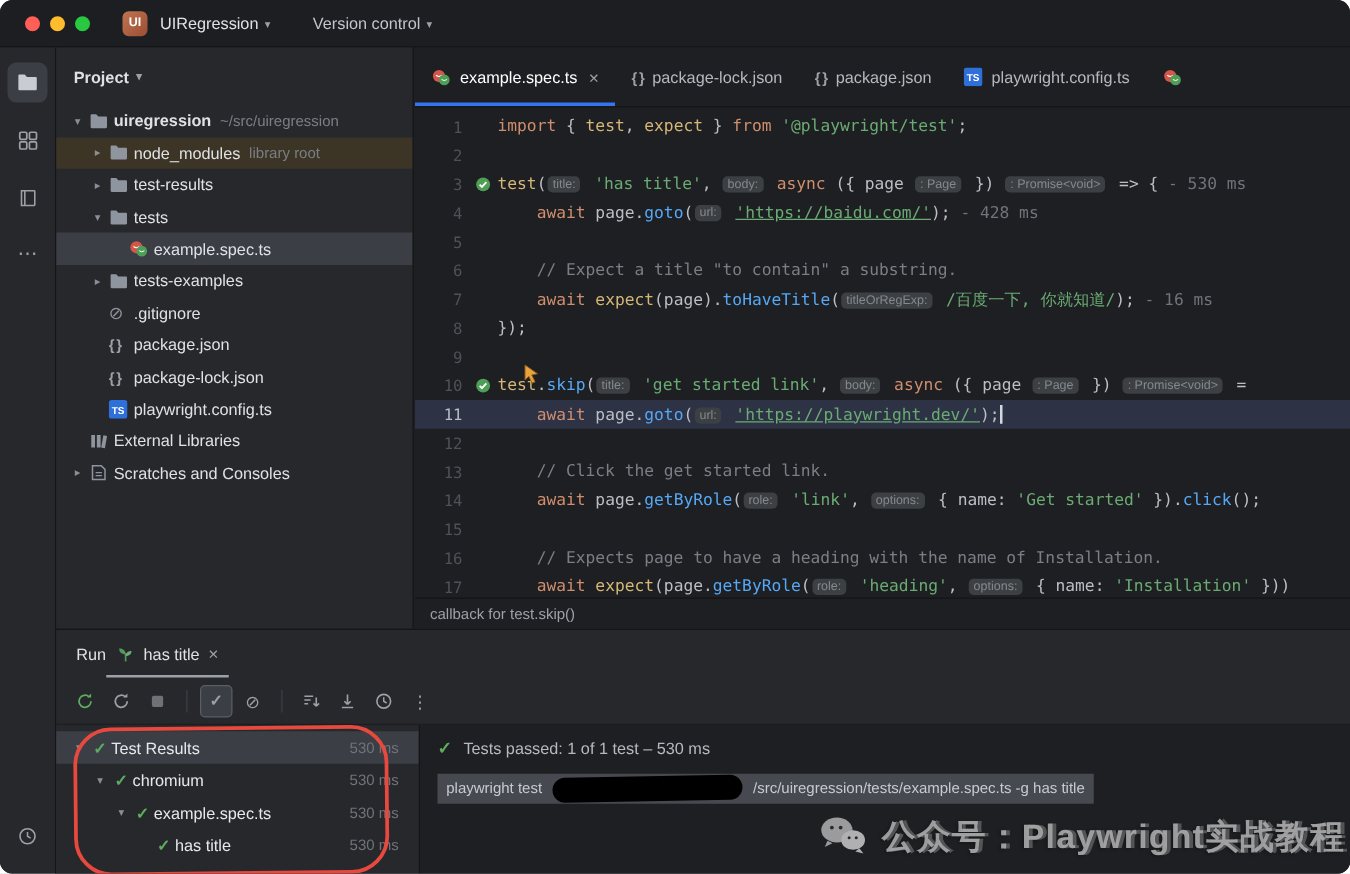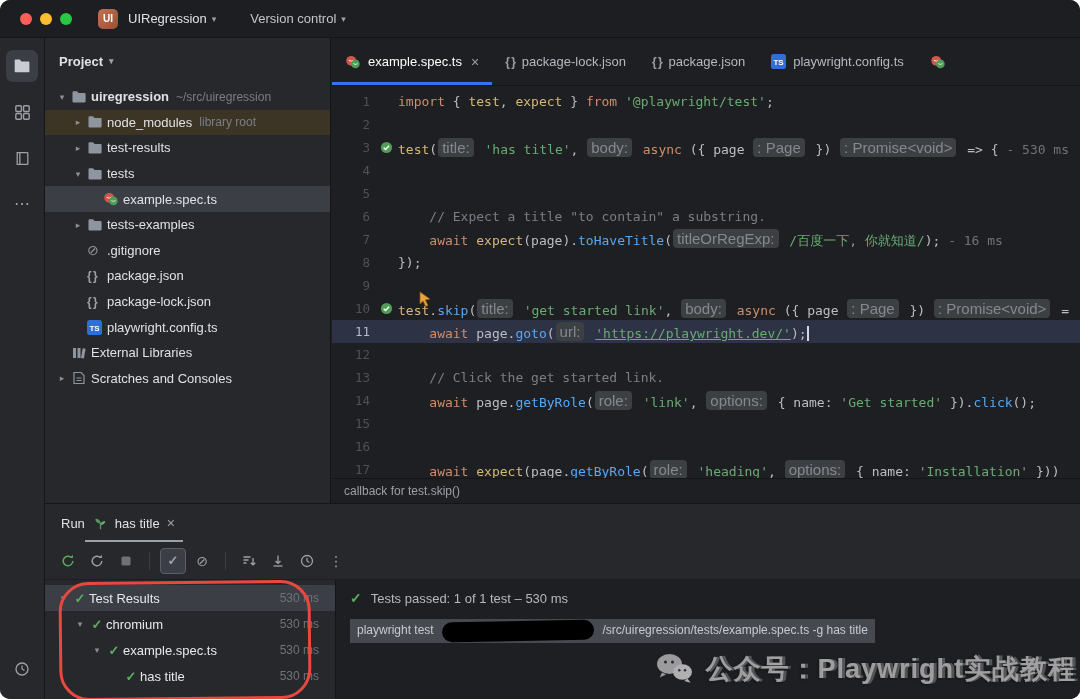--- a/index.html
+++ b/index.html
@@ -47,21 +47,21 @@
   .gut{width:24px;flex:none;display:flex;align-items:center;justify-content:center;}
   .lc{white-space:pre;}
   .seg-k{color:#cf8e6d}
   .seg-p{color:#bcbec4}
   .seg-f{color:#d5b778;}
   .seg-m{color:#56a8f5}
   .seg-s{color:#6aab73}
   .seg-l{color:#6aab73;text-decoration:underline}
   .seg-c{color:#7a7e85}
   .seg-d{color:#6f737a}
-  .seg-h,.seg-t{display:inline-block;background:#3d4043;color:#85888f;border-radius:4px;font-size:15px;padding:1px 4px;margin:0 3px 0 1px;vertical-align:1px;font-family:"Liberation Sans",sans-serif;}
+  .seg-h,.seg-t{display:inline-block;background:#3d4043;color:#85888f;border-radius:4px;font-size:10px;padding:1px 4px;margin:0 3px 0 1px;vertical-align:1px;font-family:"Liberation Sans",sans-serif;}
   .caret{display:inline-block;width:2px;height:15px;background:#d4d7dd;vertical-align:-3px;}
   .cursor-artifact{position:absolute;left:86px;top:205px;z-index:4;}
   .crumb{height:24px;flex:none;border-top:1px solid #141517;display:flex;align-items:center;padding-left:12px;font-size:12px;color:#9da0a6;background:#1e1f22;}
   
   .run-panel{position:absolute;left:45px;right:0;bottom:0;height:196px;background:#27282c;border-top:1px solid #141517;box-sizing:border-box;}
   .run-header{height:38px;display:flex;align-items:center;padding-left:16px;}
   .run-title{font-size:13px;color:#dfe1e5;}
   .run-tab{display:flex;align-items:center;gap:7px;height:100%;padding:0 8px;position:relative;font-size:13px;color:#dfe1e5;}
   .run-tab::after{content:"";position:absolute;left:0;right:0;bottom:0;height:2px;background:#9ca0a8;}
   .run-tab .close{color:#9da0a6;font-size:14px;}
@@ -345,20 +345,21 @@
             <svg width="13" height="13" viewBox="0 0 14 14">
               <circle cx="7" cy="7" r="6" fill="#4e9e55"></circle>
               <path d="M4 7.2l2 2 3.8-4.2" stroke="#fff" stroke-width="1.6" fill="none"></path>
             </svg>
           </span>
           <span class="lc"><span class="seg-f">test</span><span class="seg-p">(</span><span class="seg-h">title:</span><span class="seg-p"> </span><span class="seg-s">'has title'</span><span class="seg-p">, </span><span class="seg-h">body:</span><span class="seg-p"> </span><span class="seg-k">async</span><span class="seg-p"> ({ </span><span class="seg-p">page </span><span class="seg-t">: Page</span><span class="seg-p"> }) </span><span class="seg-t">: Promise&lt;void&gt;</span><span class="seg-p"> =&gt; { </span><span class="seg-d">- 530 ms</span></span>
         </div>
         <div class="code-line">
           <span class="ln">4</span>
           <span class="gut"></span>
+          <span class="lc"><span class="seg-p">    </span><span class="seg-k">await</span><span class="seg-p"> page.</span><span class="seg-m">goto</span><span class="seg-p">(</span><span class="seg-h">url:</span><span class="seg-p"> </span><span class="seg-l">'https://baidu.com/'</span><span class="seg-p">); </span><span class="seg-d">- 428 ms</span></span>
         </div>
         <div class="code-line">
           <span class="ln">5</span>
           <span class="gut"></span>
           <span class="lc"></span>
         </div>
         <div class="code-line">
           <span class="ln">6</span>
           <span class="gut"></span>
           <span class="lc"><span class="seg-p">    </span><span class="seg-c">// Expect a title "to contain" a substring.</span></span>
@@ -409,20 +410,21 @@
           <span class="lc"><span class="seg-p">    </span><span class="seg-k">await</span><span class="seg-p"> page.</span><span class="seg-m">getByRole</span><span class="seg-p">(</span><span class="seg-h">role:</span><span class="seg-p"> </span><span class="seg-s">'link'</span><span class="seg-p">, </span><span class="seg-h">options:</span><span class="seg-p"> { name: </span><span class="seg-s">'Get started'</span><span class="seg-p"> }).</span><span class="seg-m">click</span><span class="seg-p">();</span></span>
         </div>
         <div class="code-line">
           <span class="ln">15</span>
           <span class="gut"></span>
           <span class="lc"></span>
         </div>
         <div class="code-line">
           <span class="ln">16</span>
           <span class="gut"></span>
+          <span class="lc"><span class="seg-p">    </span><span class="seg-c">// Expects page to have a heading with the name of Installation.</span></span>
         </div>
         <div class="code-line">
           <span class="ln">17</span>
           <span class="gut"></span>
           <span class="lc"><span class="seg-p">    </span><span class="seg-k">await</span><span class="seg-p"> </span><span class="seg-f">expect</span><span class="seg-p">(page.</span><span class="seg-m">getByRole</span><span class="seg-p">(</span><span class="seg-h">role:</span><span class="seg-p"> </span><span class="seg-s">'heading'</span><span class="seg-p">, </span><span class="seg-h">options:</span><span class="seg-p"> { name: </span><span class="seg-s">'Installation'</span><span class="seg-p"> }))</span></span>
         </div>
       </div>
     <div class="crumb">
       <span>callback for test.skip()</span>
     </div>

